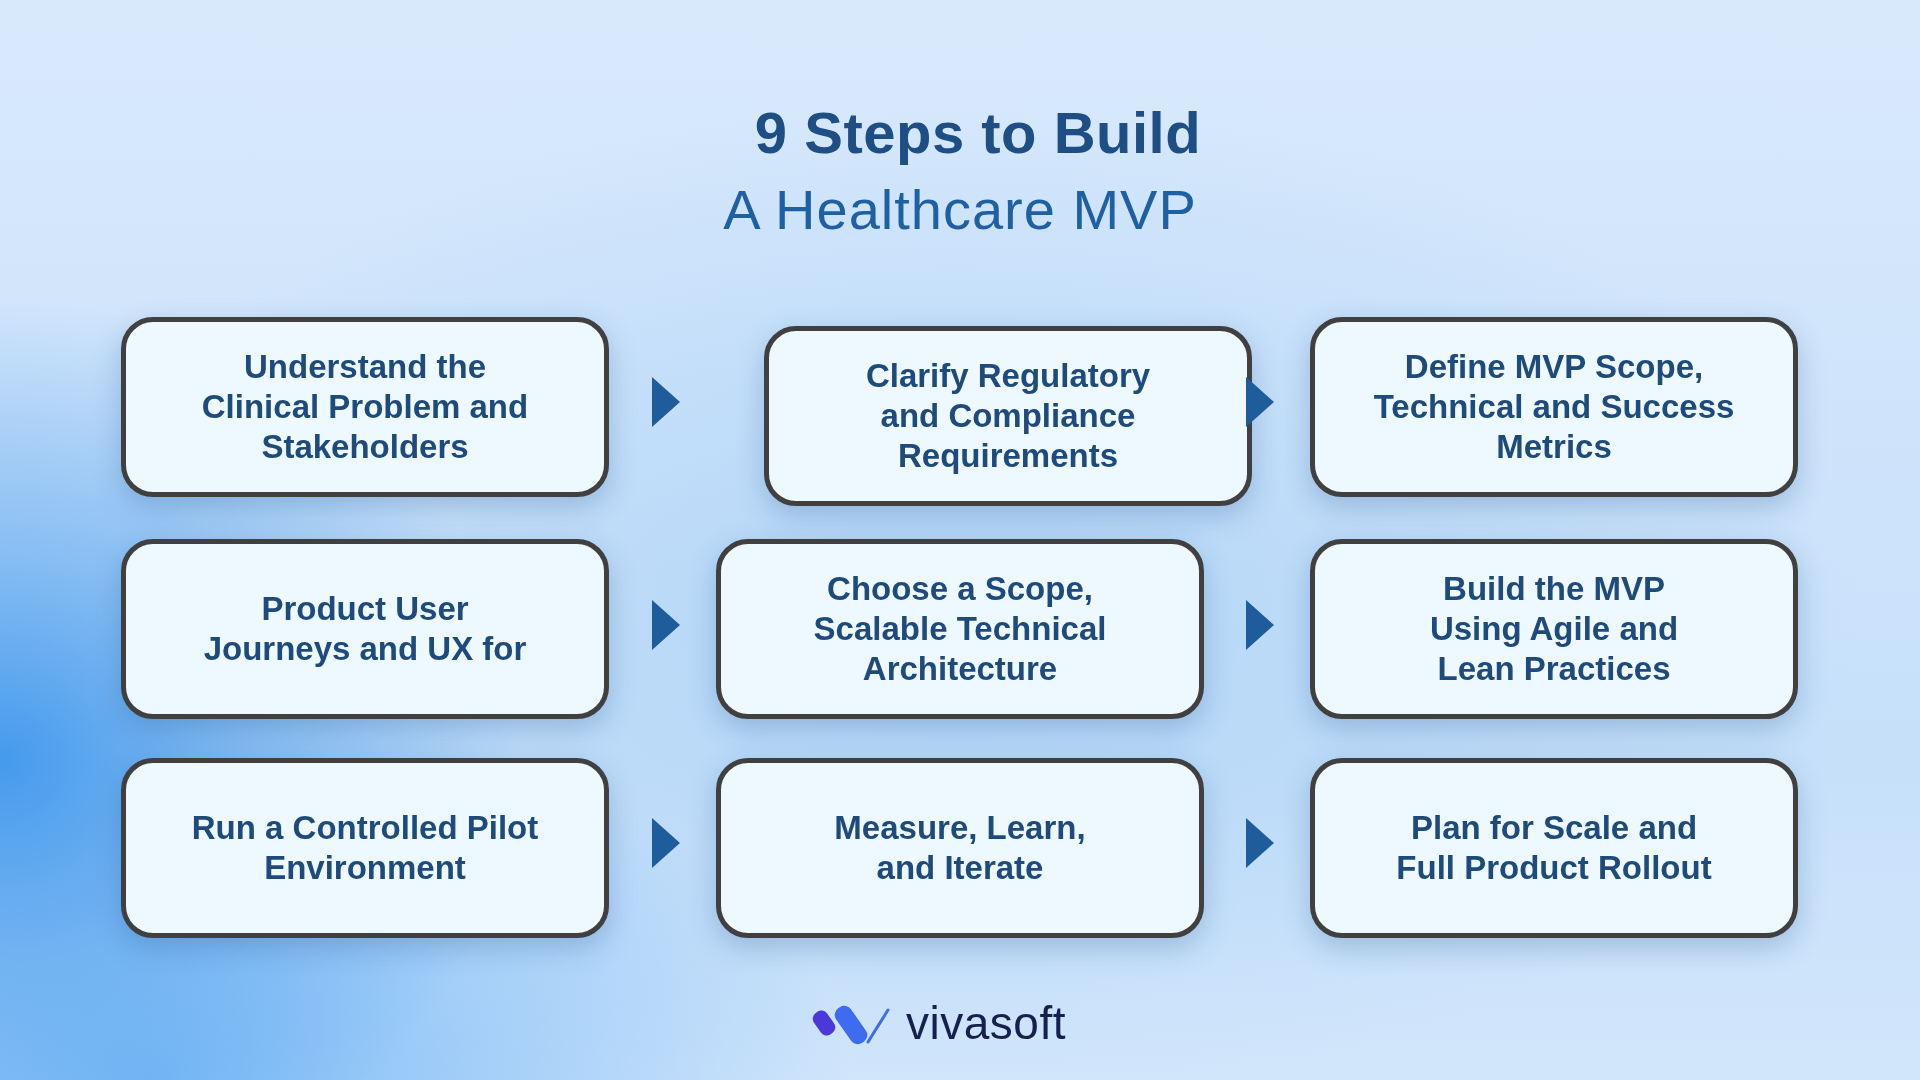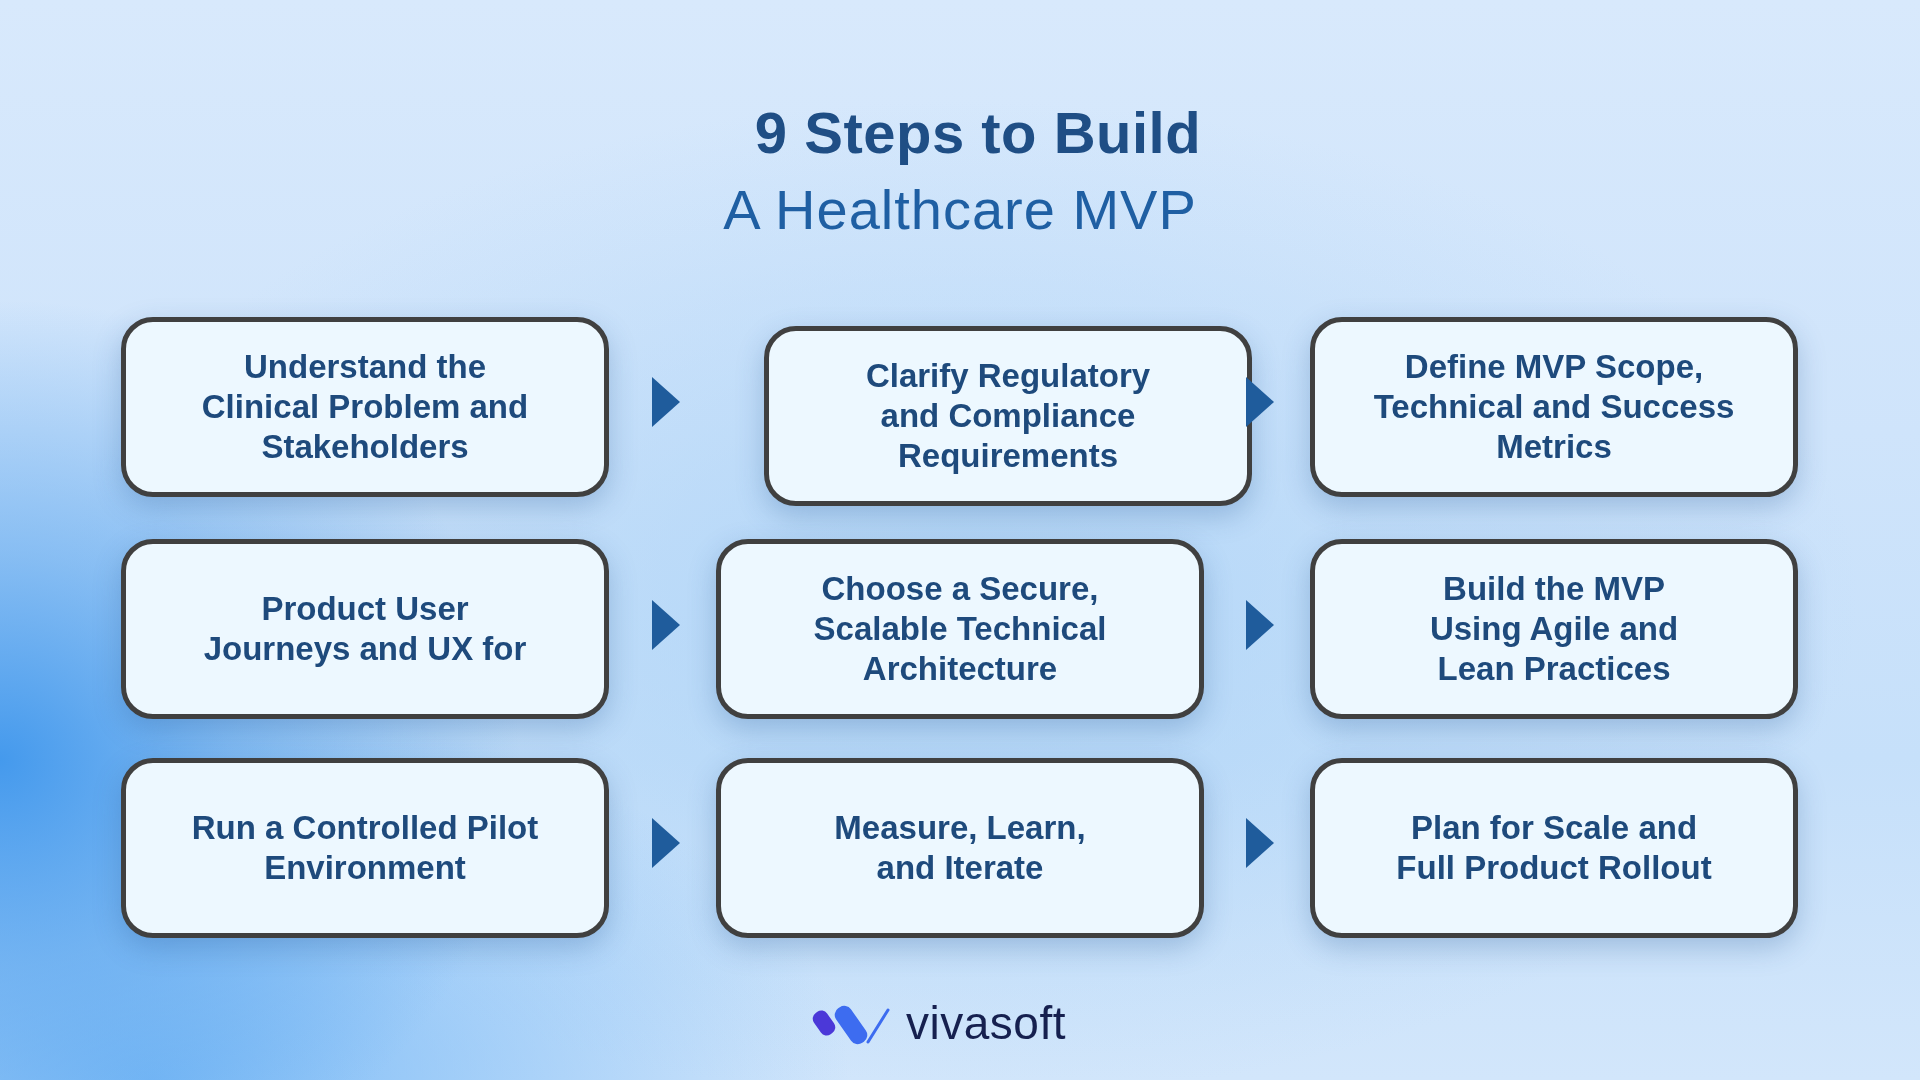--- a/index.html
+++ b/index.html
@@ -78,21 +78,21 @@
   <div class="card-line">Technical and Success</div>
   <div class="card-line">Metrics</div>
 </div>
 
 <div class="card" style="left:121px; top:539px;">
   <div class="card-line">Product User</div>
   <div class="card-line">Journeys and UX for</div>
 </div>
 <div class="arrow" style="left:652px; top:600px;"></div>
 <div class="card" style="left:716px; top:539px;">
-  <div class="card-line">Choose a Secure,</div>
+  <div class="card-line">Choose a Scope,</div>
   <div class="card-line">Scalable Technical</div>
   <div class="card-line">Architecture</div>
 </div>
 <div class="arrow" style="left:1246px; top:600px;"></div>
 <div class="card" style="left:1310px; top:539px;">
   <div class="card-line">Build the MVP</div>
   <div class="card-line">Using Agile and</div>
   <div class="card-line">Lean Practices</div>
 </div>
 

